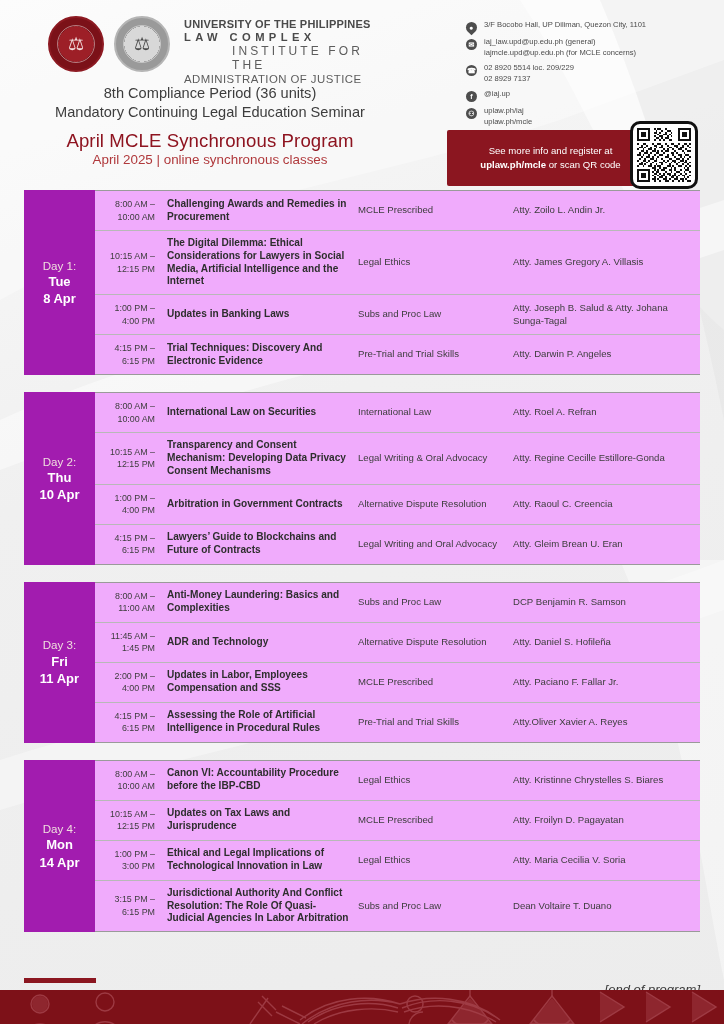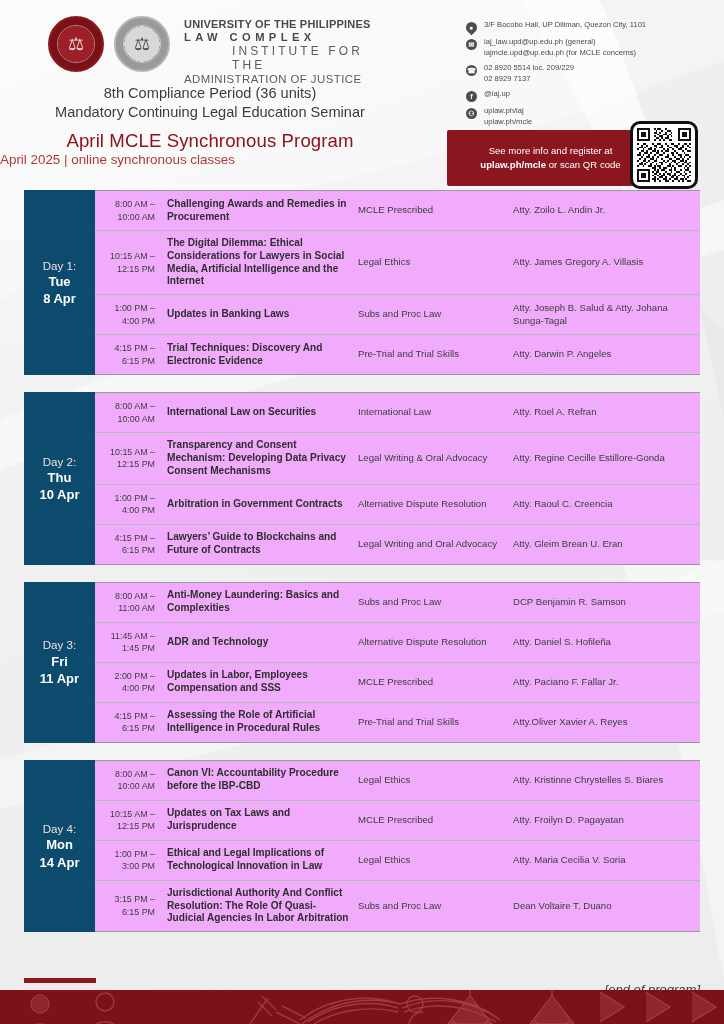--- a/index.html
+++ b/index.html
@@ -48,38 +48,38 @@
   .cicon.pin span{ display:inline-block; transform:rotate(45deg); }
   .ctext{ font-size:7.6px; line-height:1.42; color:#4a4a4a; }
 
   .compliance{ position:absolute; left:0; top:84px; width:420px;
       text-align:center; color:#3d3d3d; font-size:14.6px; line-height:1.32; }
 
   .prog-title{ position:absolute; left:0; top:130px; width:420px;
       text-align:center; font-size:18.6px; font-weight:normal; color:#8e1420;
       letter-spacing:.1px; }
   .prog-sub{ position:absolute; left:0; top:152px; width:420px;
-      text-align:left; font-size:13.4px; color:#b0393c; }
+      text-align:center; font-size:13.4px; color:#b0393c; }
 
   .reg-banner{ position:absolute; left:447px; top:130px; width:207px; height:56px;
       background:#8b1620; border-radius:2px; display:flex; align-items:center;
       justify-content:center; text-align:center; color:#fff; font-size:9.6px;
       line-height:1.5; padding:0 12px; }
   .reg-banner b{ font-weight:bold; }
 
   .qr-wrap{ position:absolute; left:630px; top:121px; width:68px; height:68px;
       background:#fff; border:3.5px solid #111; border-radius:10px;
       display:flex; align-items:center; justify-content:center; }
   .qr-wrap svg{ width:54px; height:54px; }
 
   
   .schedule{ position:relative; z-index:2; padding:0 24px; }
   .day-block{ display:flex; margin-bottom:17px; }
 
-  .day-label{ width:71px; min-width:71px; background:#0c4a6e; color:#fff;
+  .day-label{ width:71px; min-width:71px; background:#a21caf; color:#fff;
       display:flex; flex-direction:column; align-items:center;
       justify-content:center; padding:8px 2px; text-align:center;
       line-height:1.32; }
   .day-label .dnum{ font-size:11.6px; font-weight:400; color:#f0dede; }
   .day-label .dday{ font-size:13px; font-weight:bold; }
   .day-label .ddate{ font-size:13px; font-weight:bold; }
 
   .rows{ flex:1; background:#f0abfc; }
   .row{ display:flex; align-items:center; border-top:1.6px solid #b8b8b8;
       min-height:40px; padding:6px 0; }

